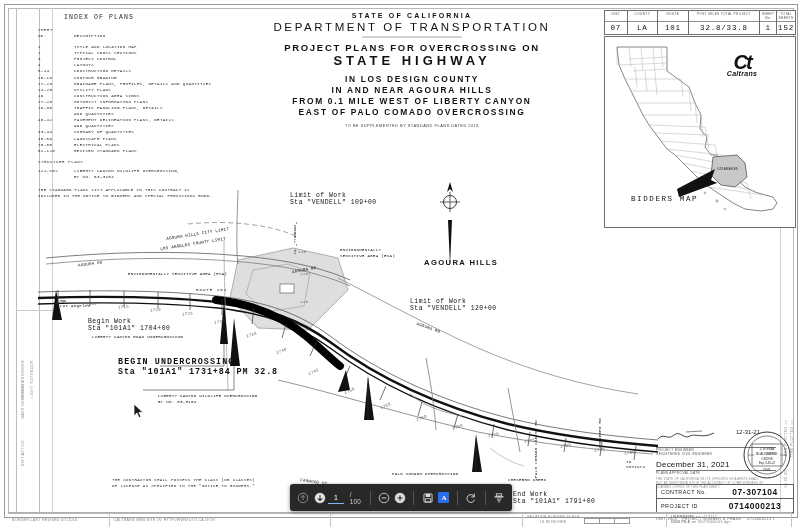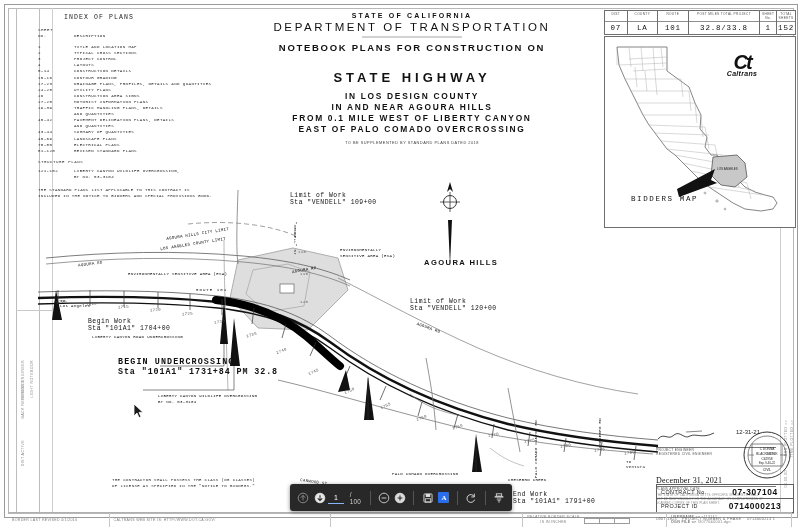--- a/index.html
+++ b/index.html
@@ -27,21 +27,21 @@
   .irow .d{flex:1;}
   .idxlist{margin-top:5px;}
   .note{margin-top:7px;font-size:4.2px;line-height:6.2px;letter-spacing:.3px;color:#2b2b2b;font-family:"Liberation Mono",monospace;}
 
   
   .title{left:232px;top:12px;width:360px;text-align:center;}
   .t-state{font-size:7px;font-weight:bold;letter-spacing:2.2px;color:#111;}
   .t-dept{font-size:11.5px;font-weight:normal;letter-spacing:2.6px;color:#111;margin-top:2px;}
   .t-rule{width:100px;height:2px;background:#d2d2d2;margin:3px auto 4px auto;}
   .t-ppc{font-size:9.5px;font-weight:bold;letter-spacing:1.7px;color:#111;}
-  .t-hwy{font-size:13px;font-weight:bold;letter-spacing:4px;color:#111;margin-top:17px;}
+  .t-hwy{font-size:13px;font-weight:bold;letter-spacing:4px;color:#111;margin-top:0;}
   .t-loc{margin-top:6px;font-size:8.4px;font-weight:bold;letter-spacing:1.7px;line-height:11px;color:#111;}
   .t-supp{margin-top:5px;font-size:3.9px;letter-spacing:.5px;color:#444;}
 
   
   .hdrtbl{left:604px;top:10px;width:190px;border:1px solid #6e6e6e;display:flex;background:#fff;}
   .hcell{border-right:1px solid #6e6e6e;display:flex;flex-direction:column;}
   .hcell:last-child{border-right:none;}
   .hcap{font-size:3.2px;letter-spacing:.35px;color:#555;text-align:center;padding:2px 1px 1px 1px;
         border-bottom:1px solid #8f8f8f;line-height:3.6px;min-height:7px;font-family:"Liberation Sans",sans-serif;}
   .hval{font-size:7.5px;letter-spacing:.8px;color:#111;text-align:center;padding:2px 1px 2px 1px;
@@ -79,21 +79,21 @@
   .bs{border-right:1px solid #c6c6c6;height:14px;display:flex;align-items:center;padding:0 4px;}
   .scalebar{display:flex;align-items:flex-end;height:8px;margin-left:4px;}
   .scalebar i{display:block;width:14px;height:4px;border:1px solid #9b9b9b;border-right:none;}
   .scalebar i:last-child{border-right:1px solid #9b9b9b;}
 
   
   .engblk{left:656px;top:428px;width:136px;}
   .sig{width:60px;height:12px;}
   .engline{display:flex;justify-content:space-between;align-items:flex-end;}
   .engcap{font-size:3.3px;letter-spacing:.3px;color:#555;font-family:"Liberation Sans",sans-serif;line-height:4.4px;}
-  .engdate{font-family:Liberation Serif, serif;font-size:8px;color:#111;margin-top:19px;letter-spacing:.2px;}
+  .engdate{font-family:Liberation Sans, sans-serif;font-size:8px;color:#111;margin-top:3px;letter-spacing:.2px;}
   .engfine{font-size:2.9px;line-height:3.8px;color:#8b8b8b;margin-top:3px;letter-spacing:.2px;}
   .stamp{position:absolute;right:0px;top:2px;width:50px;height:50px;}
 
   .ctrtbl{left:656px;top:484px;width:136px;border:1px solid #5f5f5f;font-family:"Liberation Sans",sans-serif;}
   .ctrrow{display:flex;border-bottom:1px solid #5f5f5f;height:13px;align-items:center;}
   .ctrrow:last-child{border-bottom:none;}
   .ctrlab{width:56px;flex:0 0 56px;font-size:5.4px;letter-spacing:.5px;color:#222;padding-left:4px;}
   .ctrval{flex:1;text-align:center;font-size:8.4px;font-weight:bold;letter-spacing:.6px;color:#111;}
   .unitrow{left:656px;top:512px;width:140px;height:14px;display:flex;align-items:center;
            font-family:"Liberation Sans",sans-serif;font-size:3.8px;letter-spacing:.3px;color:#6f6f6f;}
@@ -229,21 +229,21 @@
     <div class="note" id="index-note">
         <div>THE STANDARD PLANS LIST APPLICABLE TO THIS CONTRACT IS</div>
         <div>INCLUDED IN THE NOTICE TO BIDDERS AND SPECIAL PROVISIONS BOOK.</div>
       </div>
   </div>
 
   <div class="abs title">
     <div class="t-state">STATE OF CALIFORNIA</div>
     <div class="t-dept">DEPARTMENT OF TRANSPORTATION</div>
     <div class="t-rule"></div>
-    <div class="t-ppc">NOTEBOOK PLANS FOR CONSTRUCTION ON</div>
+    <div class="t-ppc">PROJECT PLANS FOR OVERCROSSING ON</div>
     <div class="t-hwy">STATE HIGHWAY</div>
     <div class="t-loc" id="title-location">
         <div>IN LOS DESIGN COUNTY</div>
         <div>IN AND NEAR AGOURA HILLS</div>
         <div>FROM 0.1 MILE WEST OF LIBERTY CANYON</div>
         <div>EAST OF PALO COMADO OVERCROSSING</div>
       </div>
     <div class="t-supp">TO BE SUPPLEMENTED BY STANDARD PLANS DATED 2018</div>
   </div>
 

